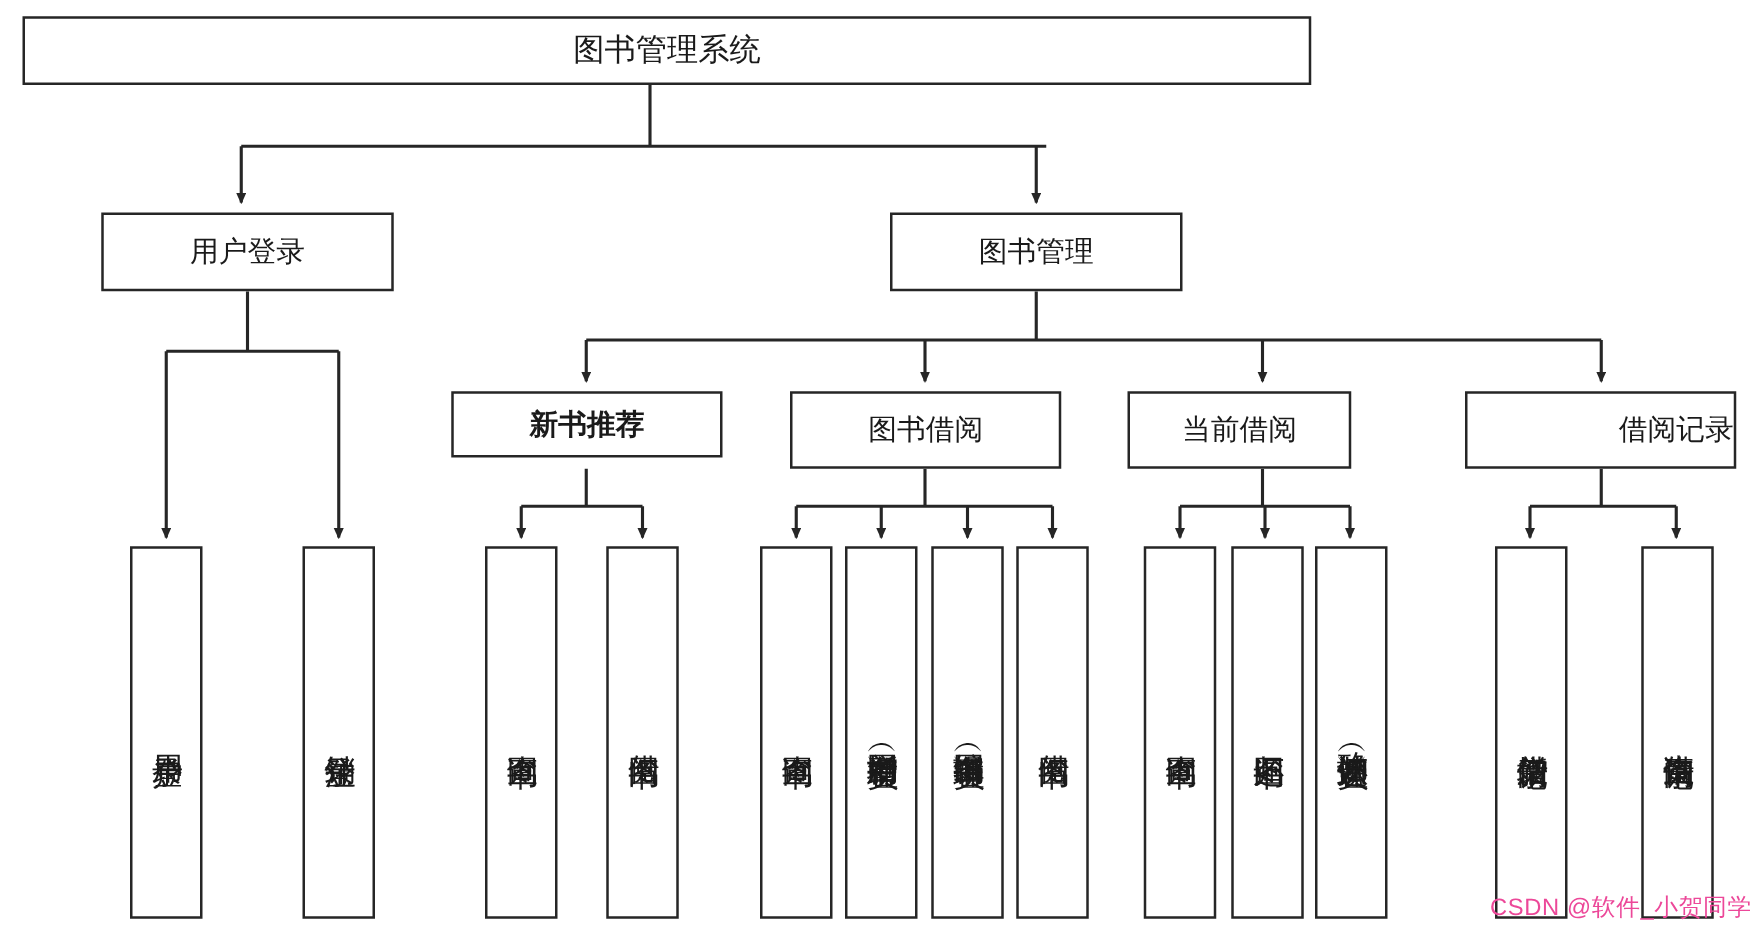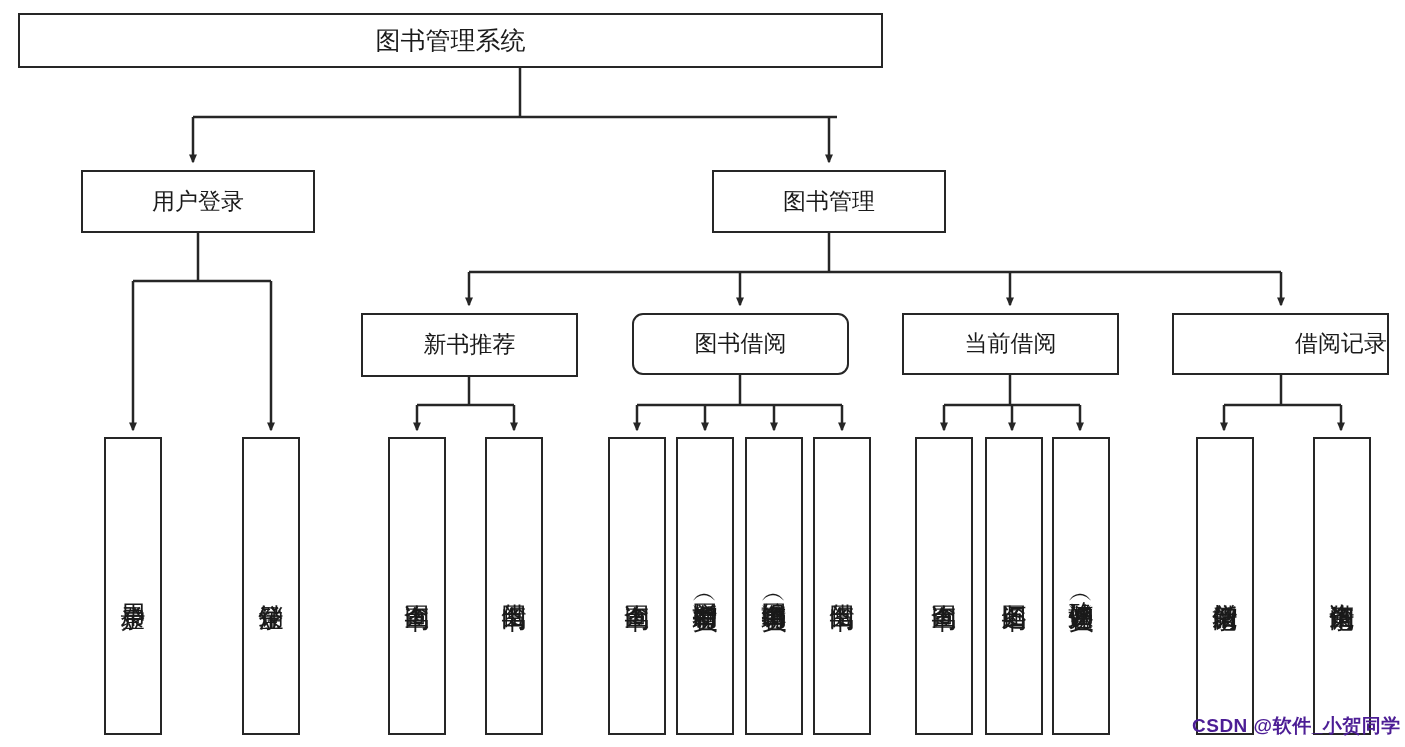--- a/index.html
+++ b/index.html
@@ -58,24 +58,23 @@
     writing-mode: vertical-rl;
     text-orientation: upright;
     font-size: 25px;
     line-height: 1.08;
     letter-spacing: 1px;
     max-height: 276px;
   }
   .watermark {
     position: absolute;
     font-size: 19px;
-    color: #4c1d95;
+    color: #ec4899;
     white-space: nowrap;
     letter-spacing: 0.5px;
-    font-weight: bold;
   }
 </style>
 </head>
 <body>
 
 <div id="canvas">
 
   <svg class="edges" viewBox="0 0 1405 747" xmlns="http://www.w3.org/2000/svg">
     <defs>
       <marker id="arrow" markerWidth="9" markerHeight="9" refX="7.6" refY="4" orient="auto" markerUnits="userSpaceOnUse">
@@ -119,38 +118,38 @@
       <path d="M1012,405 L1012,430" marker-end="url(#arrow)"></path>
       <path d="M1080,405 L1080,430" marker-end="url(#arrow)"></path>
 
       <path d="M1281,375 L1281,405"></path>
       <path d="M1224,405 L1341,405"></path>
       <path d="M1224,405 L1224,430" marker-end="url(#arrow)"></path>
       <path d="M1341,405 L1341,430" marker-end="url(#arrow)"></path>
     </g>
   </svg>
 
-  <div class="node node-root" style="left:18px; top:13px; width:865px; height:55px;">
+  <div class="node node-root" style="left:18px; top:13px; width:1031px; height:55px;">
     <span class="label">图书管理系统</span>
   </div>
 
   <div class="node node-l2" style="left:81px; top:170px; width:234px; height:63px;">
     <span class="label">用户登录</span>
   </div>
   <div class="node node-l2" style="left:712px; top:170px; width:234px; height:63px;justify-content:center;">
     <span class="label">图书管理</span>
   </div>
 
-  <div class="node node-l3" style="left:361px; top:313px; width:217px; height:64px;">
+  <div class="node node-l3" style="left:361px; top:313px; width:217px; height:53px;font-weight:bold;">
     <span class="label">新书推荐</span>
   </div>
-  <div class="node node-l3" style="left:632px; top:313px; width:217px; height:62px;border-radius:11px;">
+  <div class="node node-l3" style="left:632px; top:313px; width:217px; height:62px;">
     <span class="label">图书借阅</span>
   </div>
-  <div class="node node-l3" style="left:902px; top:313px; width:217px; height:62px;">
+  <div class="node node-l3" style="left:902px; top:313px; width:179px; height:62px;">
     <span class="label">当前借阅</span>
   </div>
   <div class="node node-l3" style="left:1172px; top:313px; width:217px; height:62px;justify-content:flex-end;">
     <span class="label">借阅记录</span>
   </div>
 
   <div class="node node-leaf" style="left:104px; top:437px; width:58px; height:298px;">
     <span class="label">用户登录</span>
   </div>
   <div class="node node-leaf" style="left:242px; top:437px; width:58px; height:298px;">

